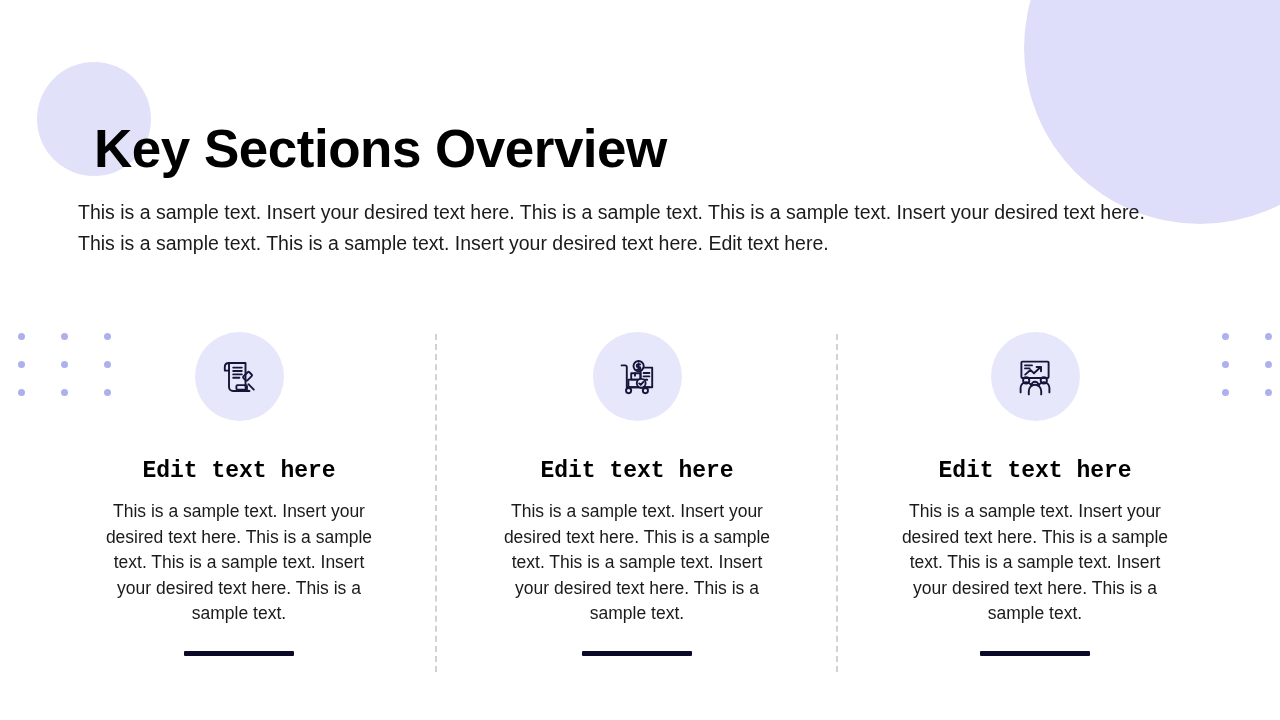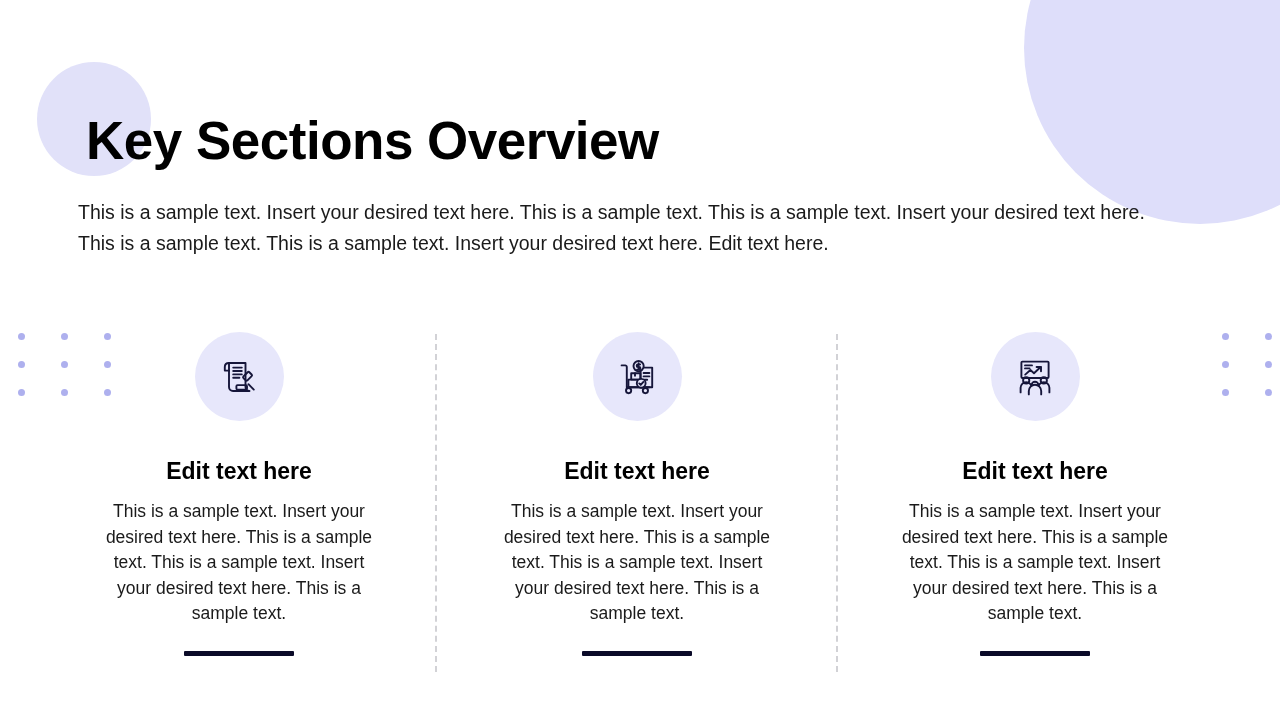--- a/index.html
+++ b/index.html
@@ -64,21 +64,21 @@
     top: 333px;
     grid-template-columns: repeat(2, 7px);
     grid-template-rows: repeat(3, 7px);
   }
 
   
   .page-title {
     position: absolute;
     left: 78px;
     top: 98px;
-    margin: 8px;
+    margin: 16px;
     font-size: 53px;
     line-height: 70px;
     font-weight: bold;
     letter-spacing: -0.5px;
     color: #000000;
     font-family: "Liberation Sans", sans-serif;
   }
   .page-subtitle {
     position: absolute;
     left: 78px;
@@ -132,20 +132,21 @@
     display: block;
   }
 
   .card-title {
     margin: 36px 0 0 0;
     font-size: 23px;
     font-weight: bold;
     color: #000000;
     text-align: center;
     line-height: 28px;
+    font-family: Liberation Mono, monospace;
   }
   .card-body {
     margin: 14px 0 0 0;
     width: 288px;
     font-size: 17.5px;
     line-height: 25.6px;
     color: #1a1a1a;
     text-align: center;
     font-weight: 400;
   }

